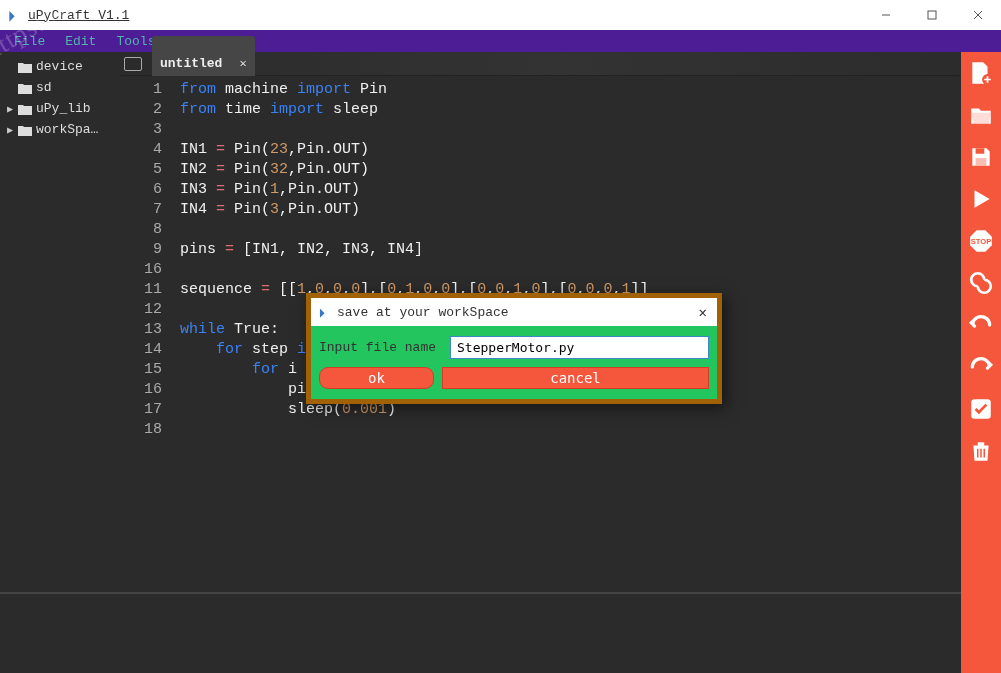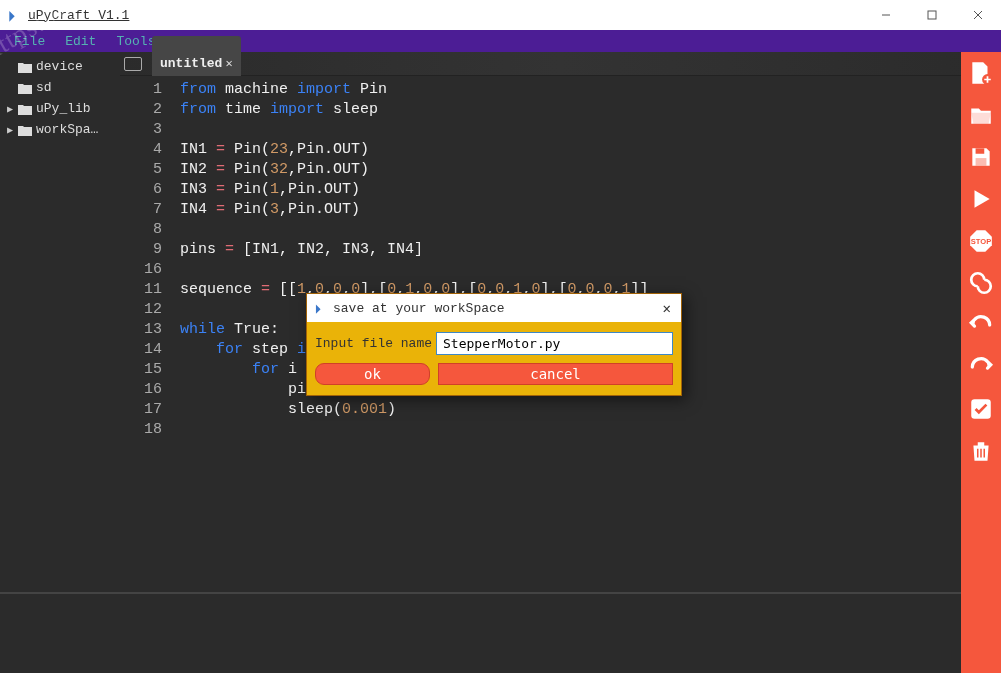--- a/index.html
+++ b/index.html
@@ -16,43 +16,43 @@
   .main { display: flex; height: 540px; background: #2b2b2b; }
 
   .sidebar { width: 120px; background: #2b2b2b; padding-top: 4px; }
   .tree-item { display: flex; align-items: center; padding: 3px 0 3px 6px; gap: 4px; color: #ddd; font-size: 13px; white-space: nowrap; overflow: hidden; }
   .tree-item .arrow { width: 8px; text-align: center; color: #ccc; font-size: 10px; }
   .tree-item .foldericon { width: 14px; height: 12px; }
 
   .edarea { flex: 1; display: flex; flex-direction: column; background: #2b2b2b; }
   .tabbar { height: 24px; background: linear-gradient(to right, #2b2b2b, #333, #2b2b2b); display: flex; align-items: center; padding-left: 4px; gap: 6px; border-bottom: 1px solid #222; }
   .tabbar .monitoricon { width: 18px; height: 14px; border: 1px solid #aaa; border-radius: 2px; margin-right: 4px; position: relative; }
-  .tab { background: #464646; padding: 20px 8px; border-radius: 3px 3px 0 0; display: flex; align-items: flex-end; gap: 3px; color: #eee; font-weight: bold; }
+  .tab { background: #464646; padding: 20px 8px; border-radius: 3px 3px 0 0; display: flex; align-items: flex-end; gap: 17px; color: #eee; font-weight: bold; }
   .tab .x { font-size: 12px; color: #ddd; }
 
   .code { flex: 1; display: flex; background: #2b2b2b; overflow: hidden; position: relative; }
   .gutter { width: 52px; background: #2b2b2b; text-align: right; padding: 4px 10px 0 0; color: #aaa; font-size: 15px; line-height: 20px; }
   .src { padding: 4px 0 0 8px; font-size: 15px; line-height: 20px; white-space: pre; color: #f0f0f0; position: relative; }
   .kw { color: #3b82f6; }
   .num { color: #d19a66; }
   .op { color: #e06c75; }
 
   .rtool { position: absolute; right: 0; top: 52px; width: 40px; background: #f5573d; height: 621px; display: flex; flex-direction: column; align-items: center; padding-top: 8px; gap: 12px; }
   .rtool .rbtn { width: 30px; height: 30px; display: flex; justify-content: center; }
   .rtool svg { fill: #fff; }
 
   .console { height: 81px; background: #2b2b2b; border-top: 2px solid #444; }
 
-  .dialog { position: absolute; left: 306px; top: 293px; width: 376px; background: #eab308; border: 1px solid #a16207; box-shadow: 4px 4px 14px rgba(0,0,0,0.5); }
+  .dialog { position: absolute; left: 306px; top: 293px; width: 416px; background: #22c55e; border: 5px solid #a16207; box-shadow: 4px 4px 14px rgba(0,0,0,0.5); }
   .dialog .dtitle { height: 28px; display: flex; align-items: center; padding: 0 6px; font-size: 13px; color: #333; background: #fff; }
   .dialog .dtitle .dicon { width: 14px; height: 14px; margin-right: 6px; fill: #3a77c9; }
   .dialog .dtitle .dspacer { flex: 1; }
   .dialog .dtitle .dclose { font-size: 14px; color: #333; padding: 0 4px; }
   .dialog .dbody { padding: 10px 8px 10px 8px; }
-  .dialog .drow { display: flex; align-items: center; gap: 4px; margin-bottom: 8px; }
+  .dialog .drow { display: flex; align-items: center; gap: 14px; margin-bottom: 8px; }
   .dialog .drow label { font-size: 13px; color: #333; }
   .dialog input[type=text] { flex: 1; border: 1px solid #3d88c7; padding: 3px 6px; font-family: Consolas, monospace; font-size: 13px; background: #fff; }
   .dialog .dbuttons { display: flex; gap: 8px; }
   .dialog button { flex: 1; background: #f5573d; border: 1px solid #d04028; color: #fff; font-family: Consolas, monospace; font-size: 14px; padding: 2px 0; }
   .dialog button.ok { flex: 0 0 115px; border-radius: 9px; }
 
   .watermark { position: absolute; left: -20px; top: 40px; transform: rotate(-30deg); transform-origin: left top; color: rgba(255,255,255,0.22); font-size: 26px; font-family: Georgia, serif; pointer-events: none; letter-spacing: 1px; }
 </style>
 </head>
 <body>

